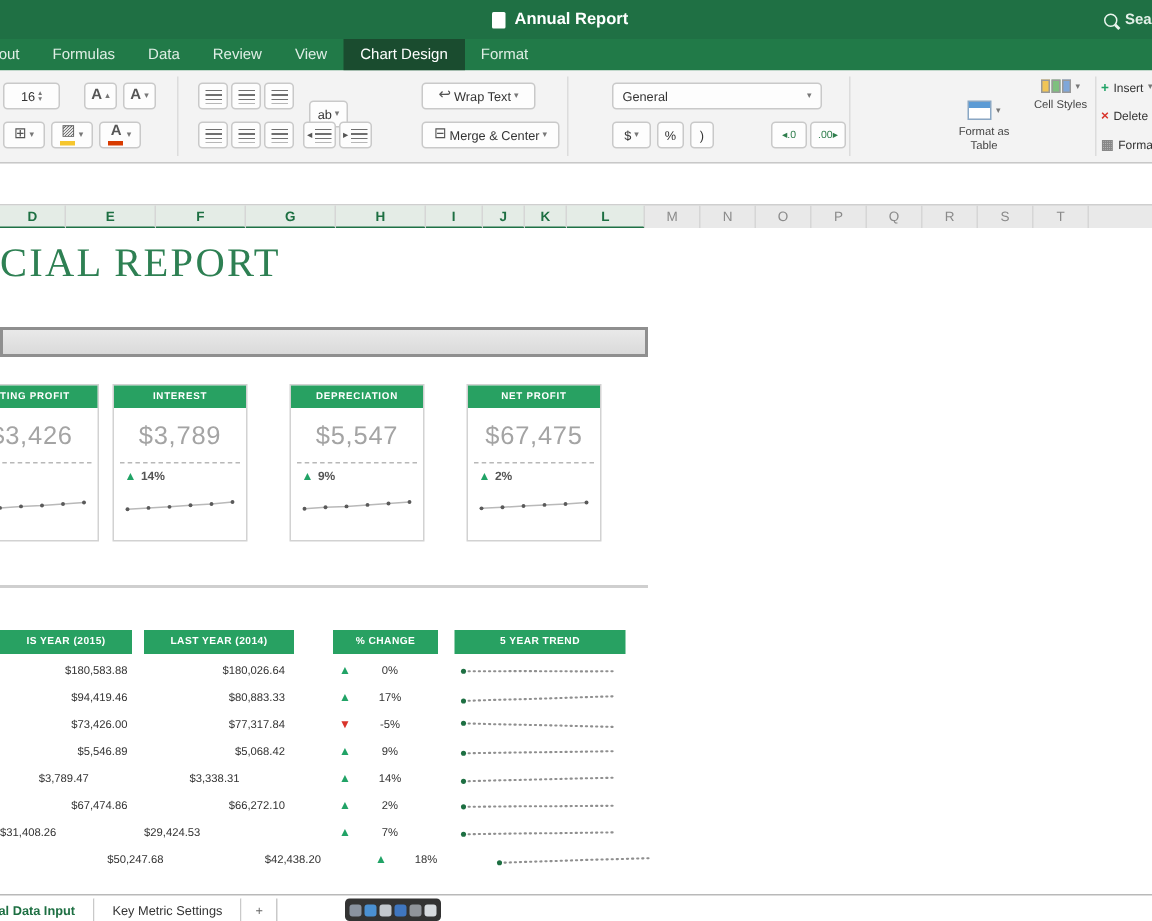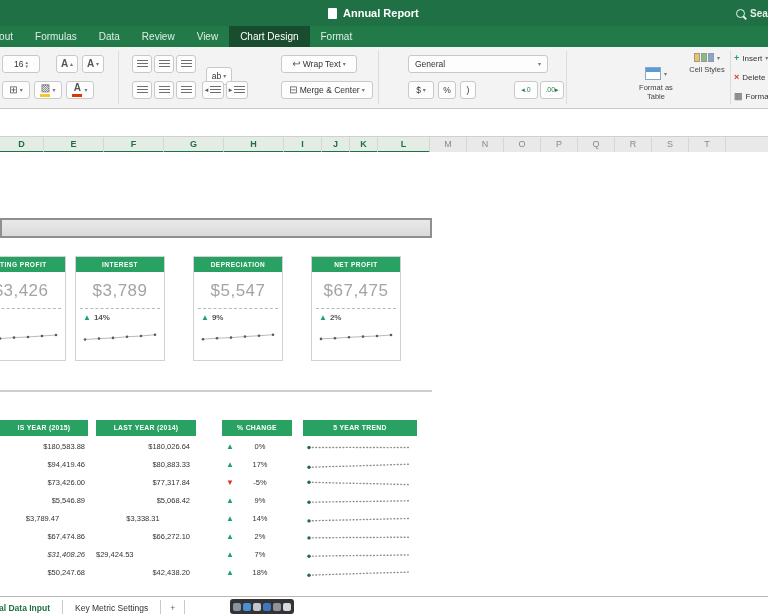--- a/index.html
+++ b/index.html
@@ -252,20 +252,21 @@
       <div class="col" style="width: 37px;">O</div>
       <div class="col" style="width: 37px;">P</div>
       <div class="col" style="width: 37px;">Q</div>
       <div class="col" style="width: 37px;">R</div>
       <div class="col" style="width: 37px;">S</div>
       <div class="col" style="width: 37px;">T</div>
       <div class="col" style="width: 42px; border-right: none;"></div>
     </div>
 
   <div id="sheet">
+    <div id="sheet-title">CIAL REPORT</div>
     <div id="graybar"></div>
     <div id="cards">
         <div class="card" style="left: -24px;">
           <div class="card-h">ATING PROFIT</div>
           <div class="card-v">$3,426</div>
           <div class="card-dash"></div>
           <div class="card-ch"></div>
           <div style="margin:1px 3px 0">
             <svg width="82" height="22" style="display:block;">
               <polyline fill="none" stroke="#b9b9b9" stroke-width="1" points="6.0,14.2 20.0,13.6 34.0,12.6 48.0,12.0 62.0,11.0 76.0,10.0"></polyline>
@@ -411,32 +412,32 @@
           <span class="tc arr arrow-up" style="left:222px;width:16px;text-align:center;">▲</span>
           <span class="tc" style="left:240px;width:40px;text-align:center;">2%</span>
           <span class="tc" style="left:303px;width:114px;top:3px;">
             <svg width="112" height="13" style="display:block;">
               <polyline fill="none" stroke="#8f8f8f" stroke-width="1.4" stroke-linecap="round" stroke-dasharray="0.8,2.6" points="6.0,6.9 26.0,6.7 46.0,6.5 66.0,6.5 86.0,6.3 106.0,6.2"></polyline>
               <circle cx="6.0" cy="6.9" r="1.7" fill="#1d6f42"></circle>
             </svg>
           </span>
         </div>
         <div class="trow" style="top: 394px;">
-          <span class="tc" style="left:0;width:85px;text-align:right;font-style:italic;">$31,408.26</span>
+          <span class="tc" style="left:0;width:85px;">$31,408.26</span>
           <span class="tc" style="left:96px;width:94px;text-align:left;">$29,424.53</span>
           <span class="tc arr arrow-up" style="left:222px;width:16px;text-align:center;">▲</span>
           <span class="tc" style="left:240px;width:40px;text-align:center;">7%</span>
           <span class="tc" style="left:303px;width:114px;top:3px;">
             <svg width="112" height="13" style="display:block;">
               <polyline fill="none" stroke="#8f8f8f" stroke-width="1.4" stroke-linecap="round" stroke-dasharray="0.8,2.6" points="6.0,7.2 26.0,6.9 46.0,6.6 66.0,6.5 86.0,6.2 106.0,5.9"></polyline>
               <circle cx="6.0" cy="7.2" r="1.7" fill="#1d6f42"></circle>
             </svg>
           </span>
         </div>
-        <div class="trow" style="top: 412px;">
+        <div class="trow" style="top: 412px; margin-left: 24px;">
           <span class="tc" style="left:0;width:85px;text-align:right;">$50,247.68</span>
           <span class="tc" style="left:96px;width:94px;text-align:right;">$42,438.20</span>
           <span class="tc arr arrow-up" style="left:222px;width:16px;text-align:center;">▲</span>
           <span class="tc" style="left:240px;width:40px;text-align:center;">18%</span>
           <span class="tc" style="left:303px;width:114px;top:3px;">
             <svg width="112" height="13" style="display:block;">
               <polyline fill="none" stroke="#8f8f8f" stroke-width="1.4" stroke-linecap="round" stroke-dasharray="0.8,2.6" points="6.0,8.2 26.0,7.5 46.0,6.9 66.0,6.2 86.0,5.7 106.0,5.1"></polyline>
               <circle cx="6.0" cy="8.2" r="1.7" fill="#1d6f42"></circle>
             </svg>
           </span>

